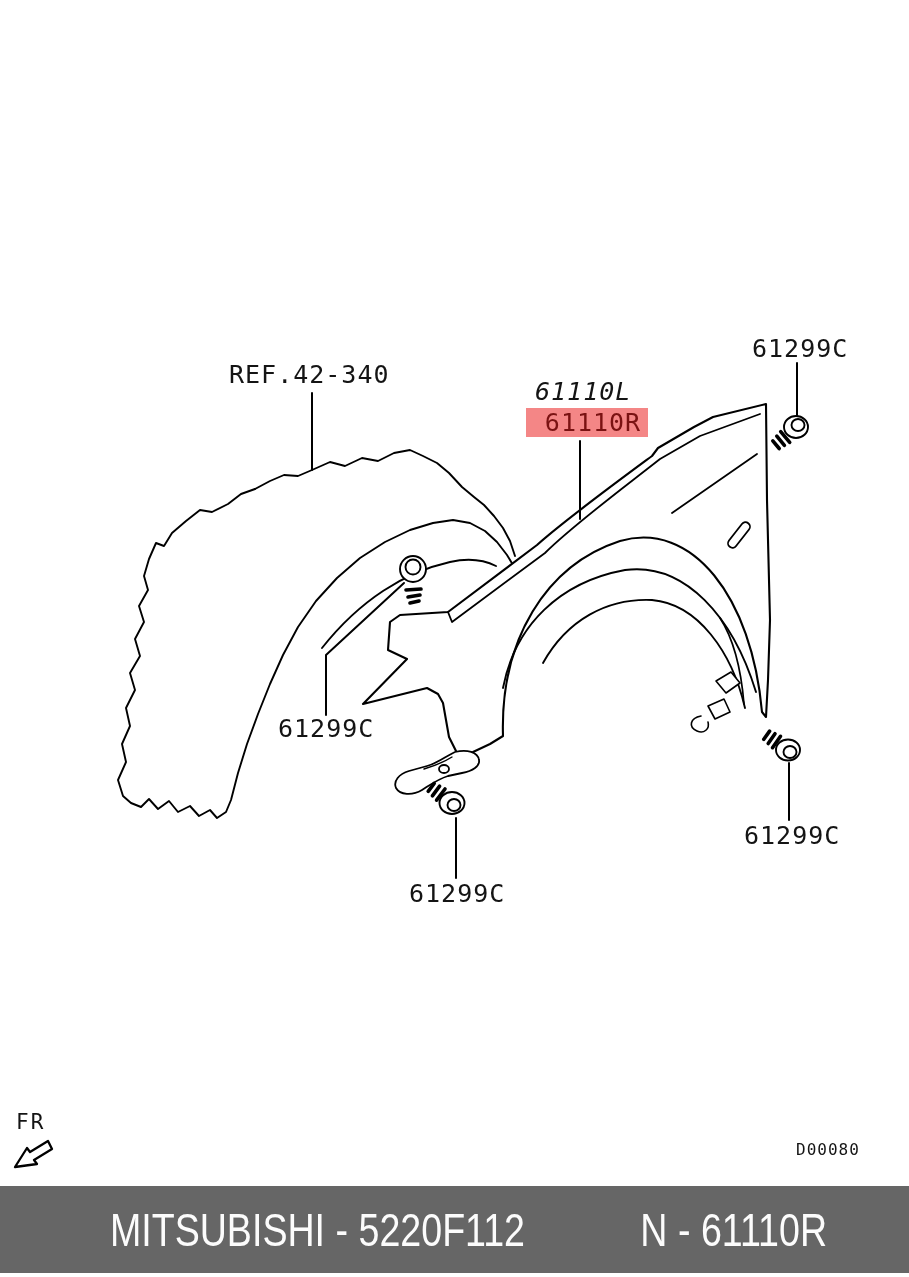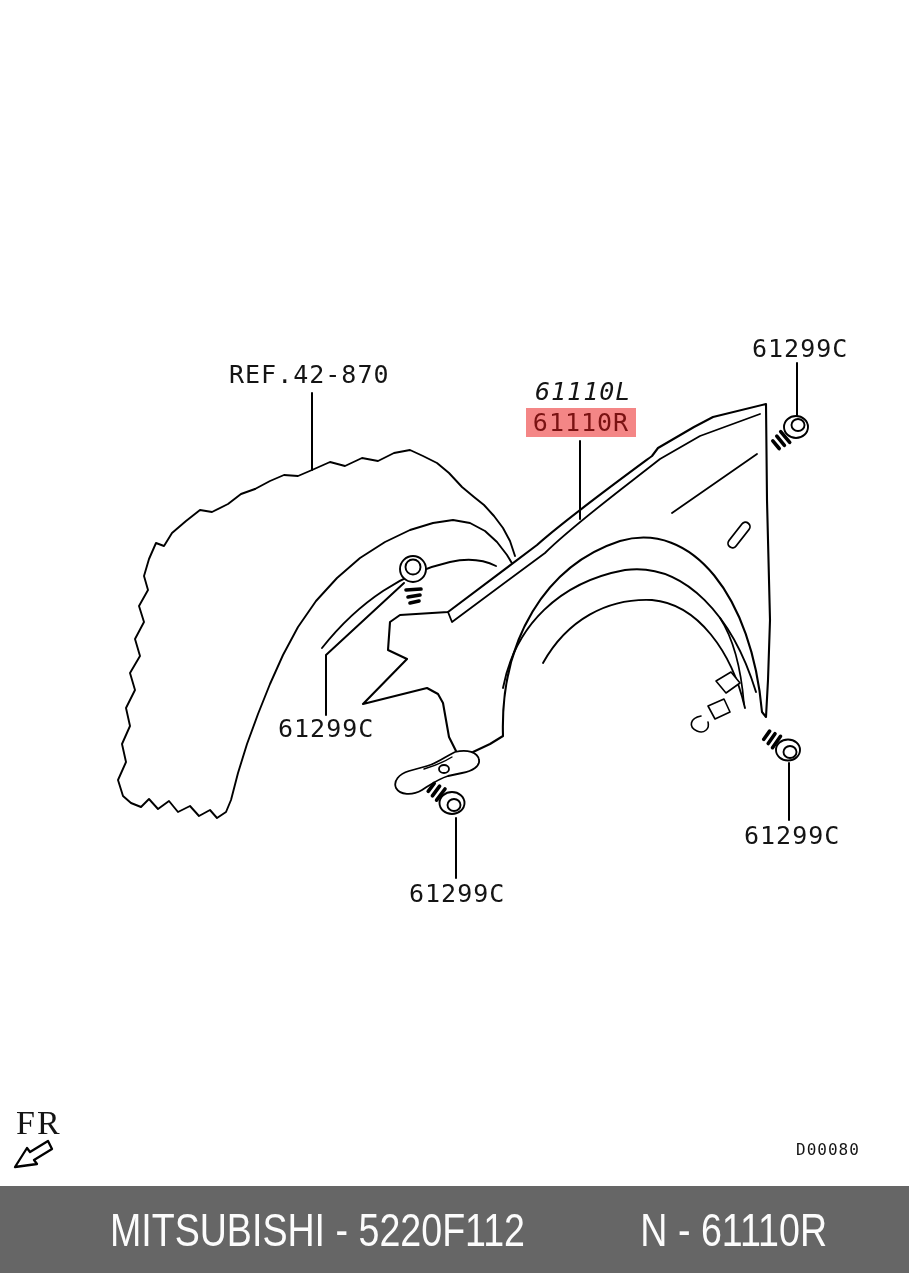--- a/index.html
+++ b/index.html
@@ -10,27 +10,27 @@
   svg.drawing{position:absolute;left:0;top:0;}
   .lbl{
     position:absolute;font-size:25px;line-height:25px;color:#141414;
     letter-spacing:1px;white-space:nowrap;
   }
   .lbl-ref{left:229px;top:362px;}
   .lbl-61110l{left:535px;top:379px;font-style:italic;}
   .hl{
     position:absolute;left:526px;top:408px;width:110px;height:29px;
     background:#f48686;color:#7a1212;font-size:25px;line-height:29px;
-    text-align:center;letter-spacing:1px;
+    text-align:center;letter-spacing:1px;padding-left:12px;
   }
   .lbl-b-tr{left:752px;top:336px;}
   .lbl-b-ml{left:278px;top:716px;}
   .lbl-b-br{left:744px;top:823px;}
   .lbl-b-bc{left:409px;top:881px;}
-  .lbl-fr{left:16px;top:1110px;font-size:34px;letter-spacing:2px;font-family:Liberation Serif, serif;}
+  .lbl-fr{left:16px;top:1110px;font-size:21px;letter-spacing:2px;}
   .lbl-code{left:796px;top:1140px;font-size:16px;line-height:19px;letter-spacing:1px;}
   .footer{
     position:absolute;left:0;top:1186px;width:909px;height:87px;
     background:#666666;display:flex;align-items:center;justify-content:center;
     gap:40px;
   }
   .footer span{
     font-family:"Liberation Sans", sans-serif;font-size:47px;color:#fcfcfc;
     transform:scaleX(0.8);white-space:nowrap;letter-spacing:0px;
   }
@@ -117,21 +117,21 @@
         <path d="M580,441 L580,519"></path>
         <path d="M797,363 L797,416"></path>
         <path d="M789,763 L789,820"></path>
         <path d="M456,818 L456,878"></path>
       </g>
 
       <path stroke-width="2.3" fill="#ffffff" d="M48,1141 L30,1152 L27,1148 L15,1167 L37,1164 L34,1160 L52,1149 Z"></path>
     </g>
   </svg>
 
-  <div class="lbl lbl-ref">REF.42-870</div>
+  <div class="lbl lbl-ref">REF.42-340</div>
 
   <div class="lbl lbl-61110l">61110L</div>
 
   <div class="hl">61110R</div>
 
   <div class="lbl lbl-b-tr">61299C</div>
 
   <div class="lbl lbl-b-ml">61299C</div>
 
   <div class="lbl lbl-b-br">61299C</div>

